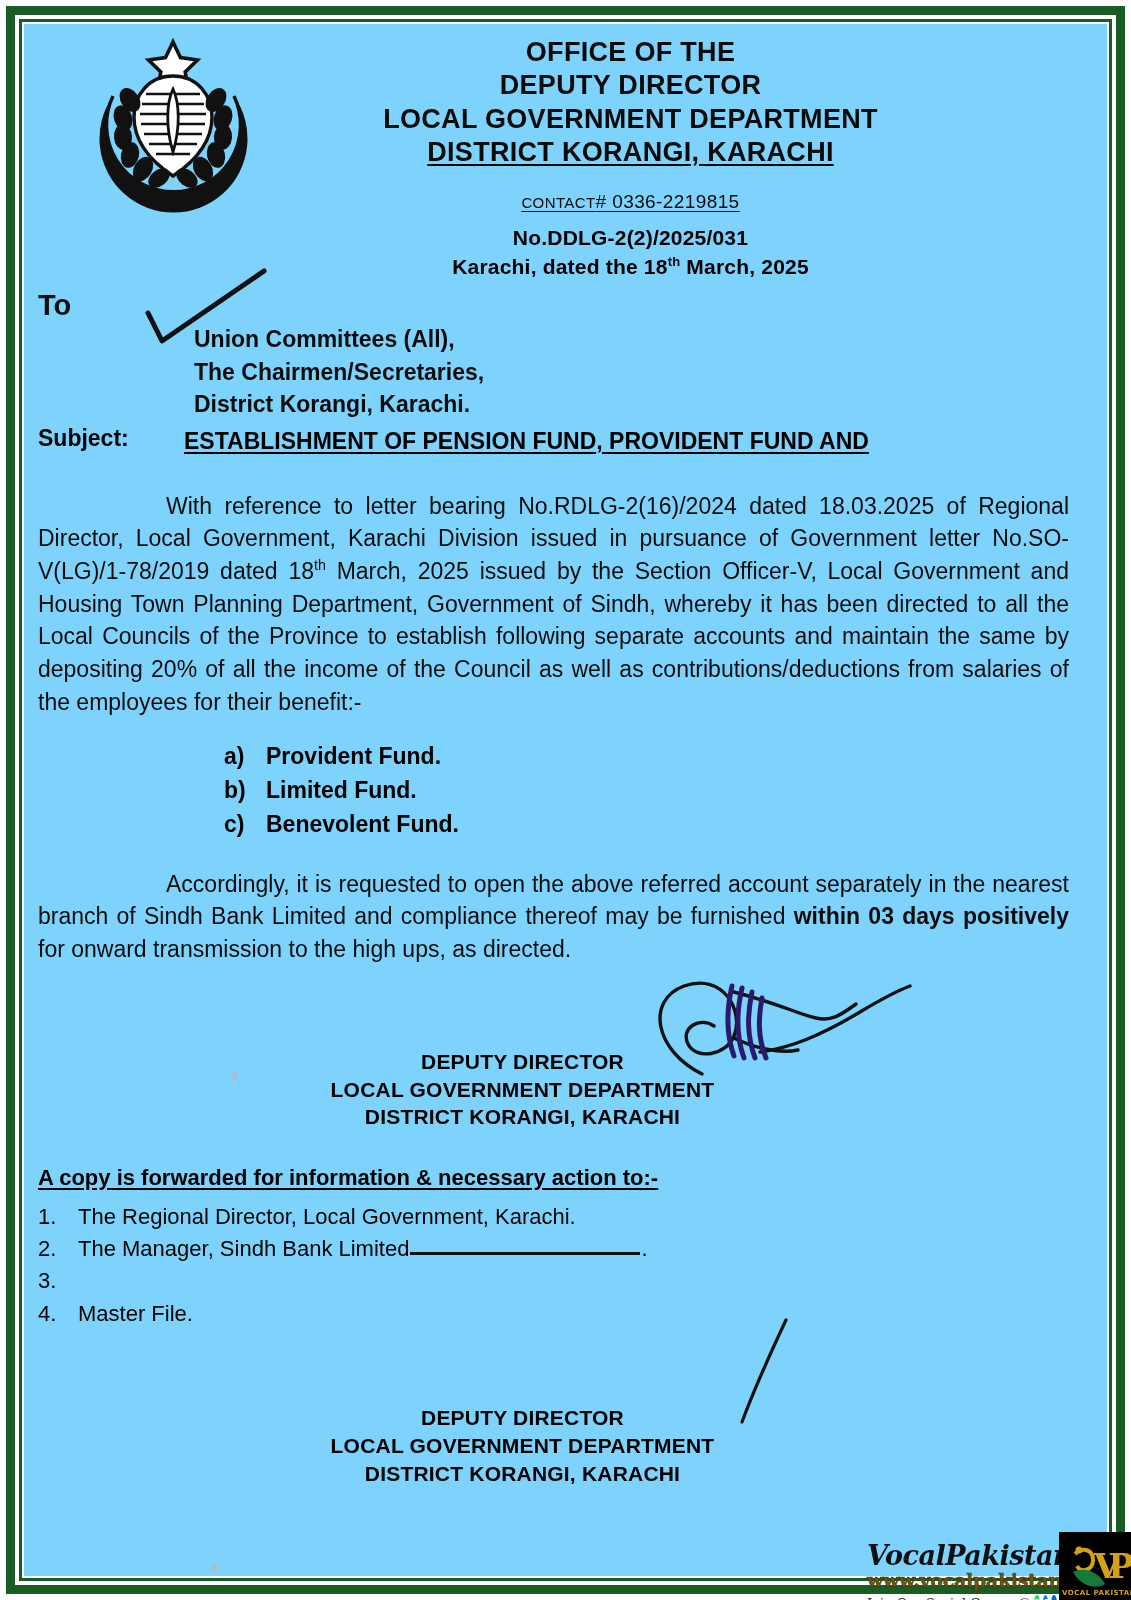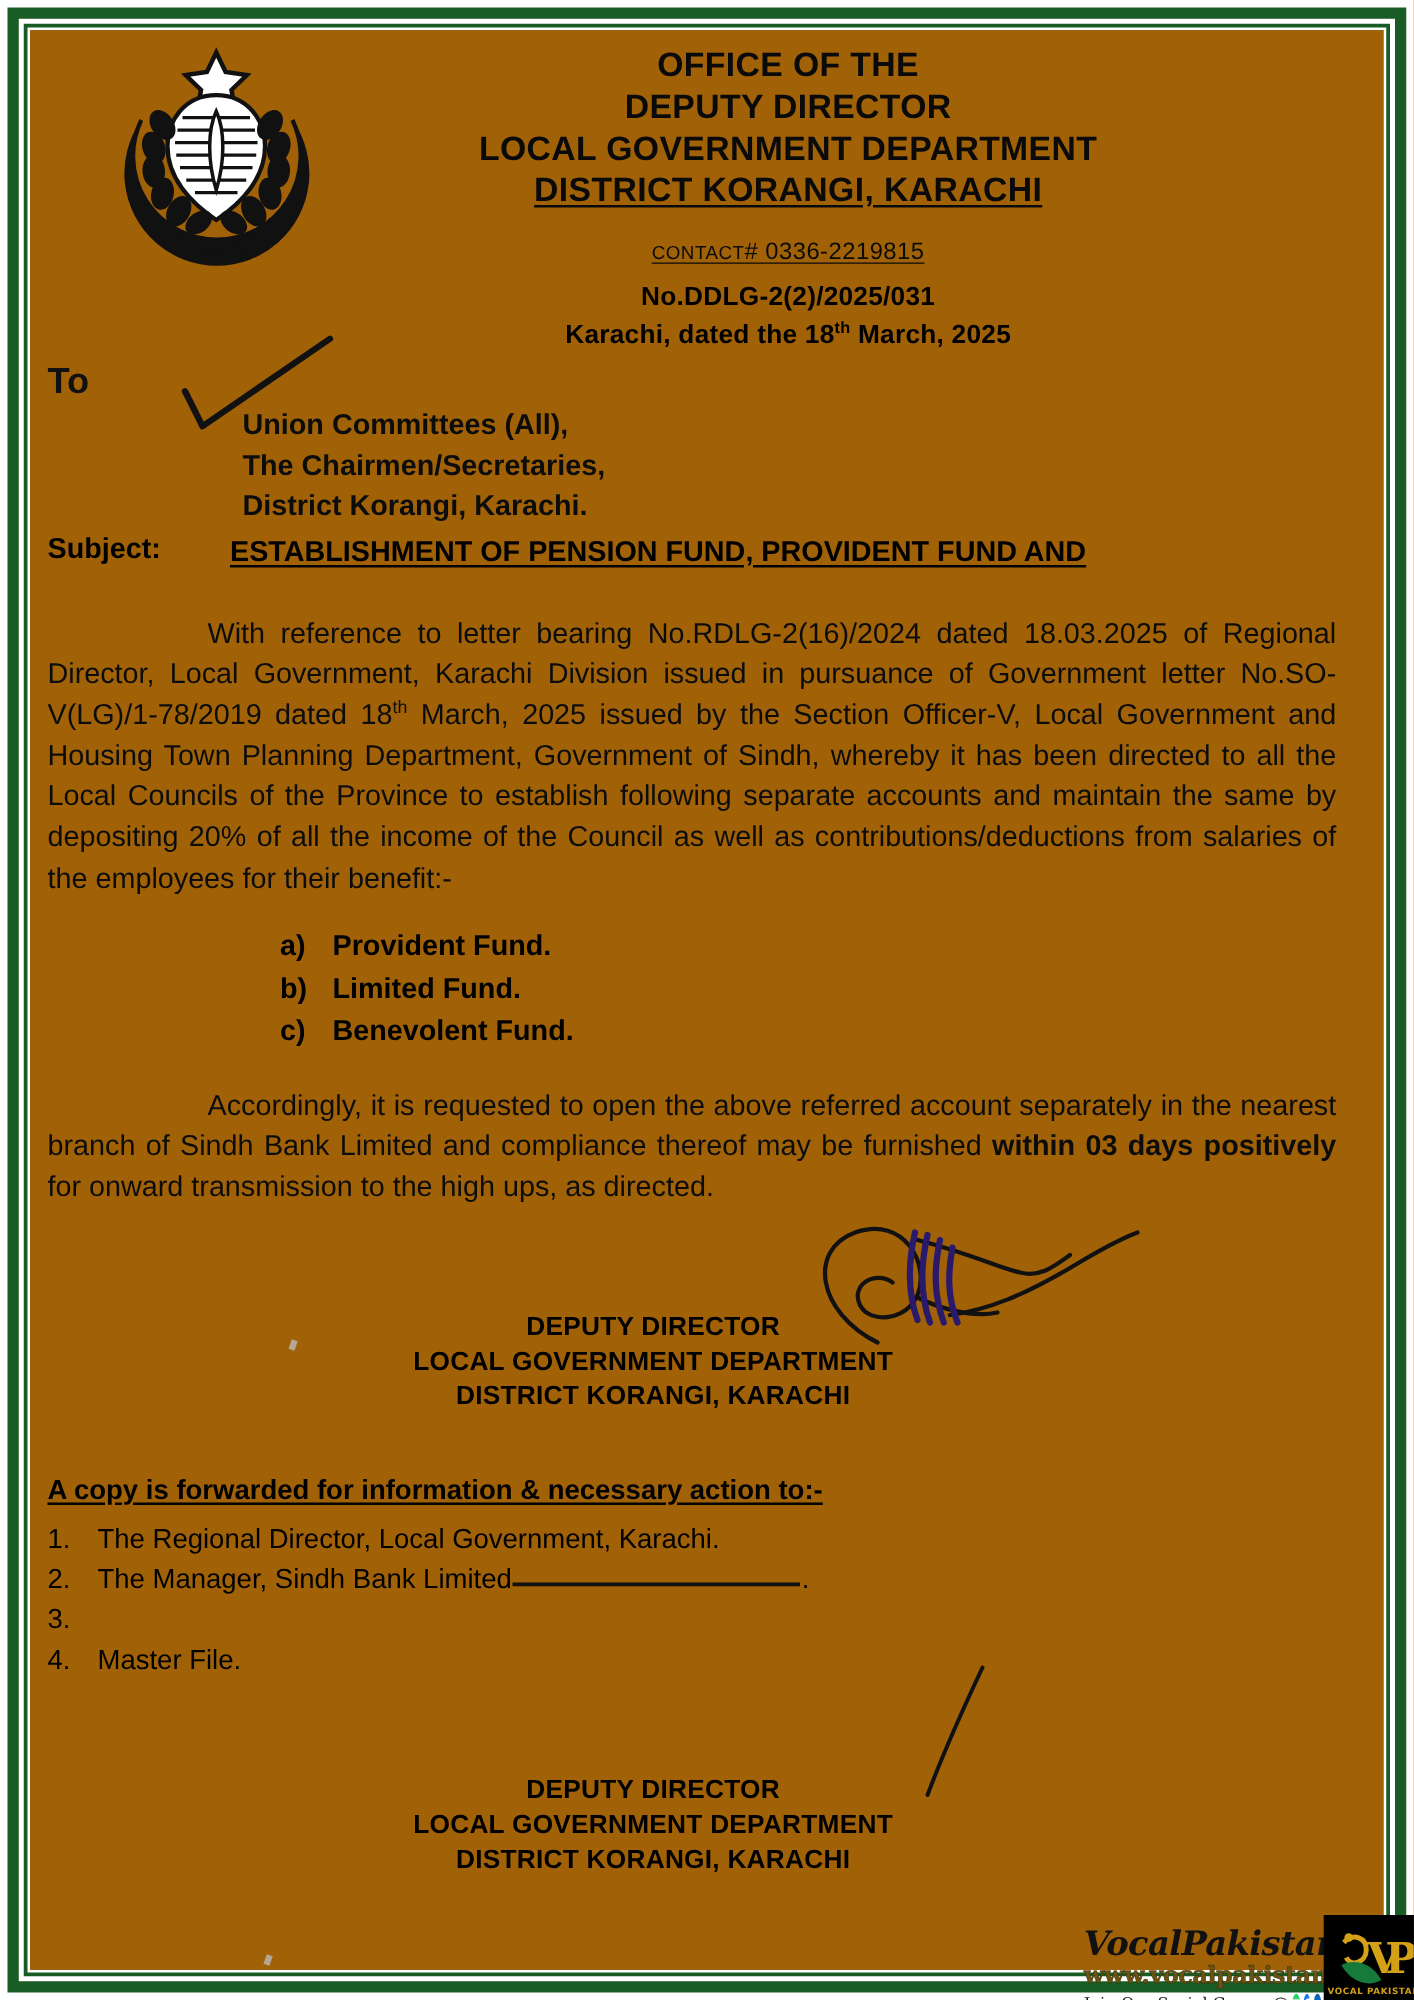--- a/index.html
+++ b/index.html
@@ -22,21 +22,21 @@
   .border-inner {
     position: absolute;
     left: 19px; top: 19px; right: 19px; bottom: 19px;
     border: 3px solid #1a5c26;
   }
 
   .page {
     position: absolute;
     left: 24px; top: 24px;
     width: 1083px; height: 1552px;
-    background: #a16207;
+    background: #7dd3fc;
     overflow: hidden;
   }
 
   
   .header {
     position: relative;
     padding-top: 12px;
     height: 245px;
   }
 
@@ -154,21 +154,21 @@
     left: 0; right: 86px; top: 62px;
     text-align: center;
     font-size: 21px;
     font-weight: bold;
     line-height: 1.33;
     letter-spacing: 0.2px;
   }
 
   
   .copy-head {
-    margin: 18px 0 0 14px;
+    margin: 4px 0 0 14px;
     font-size: 22px; font-weight: bold;
     text-decoration: underline;
     text-underline-offset: 3px;
   }
   .copy-list {
     margin: 10px 0 0 14px;
     font-size: 22px;
     font-weight: 500;
     line-height: 1.47;
   }

